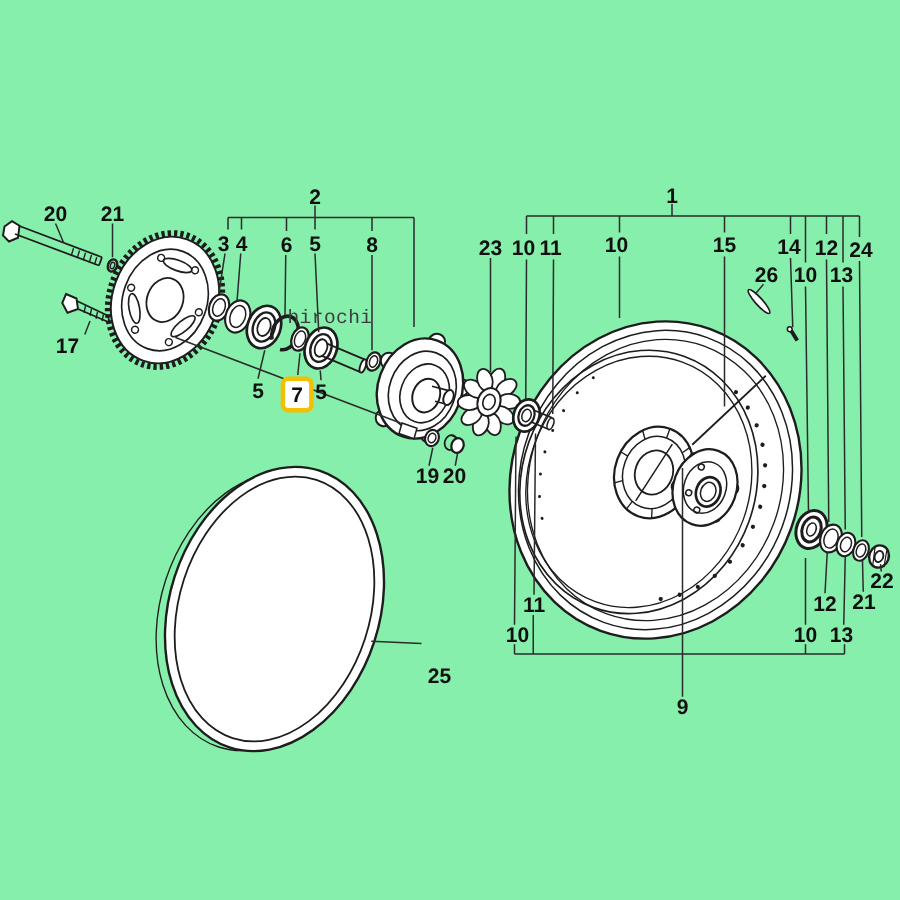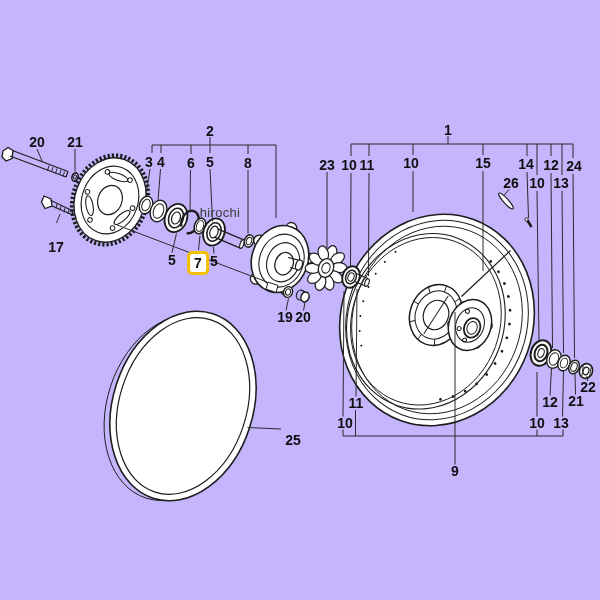--- a/index.html
+++ b/index.html
@@ -1,17 +1,17 @@
 <!DOCTYPE html>
 <html><head>
 <meta charset="utf-8">
 <style>
   html,body { margin:0; padding:0; background:#fff; }
   .stage {
-    position:relative; width:600px; height:600px; background:#c4b5fd;
+    position:relative; width:600px; height:600px; background:#86efac;
     font-family:"Liberation Sans", sans-serif; overflow:hidden;
   }
   svg.art { position:absolute; left:0; top:0; }
   
   .s  { stroke:#1d1d1d; fill:none; }
   .wf { stroke:#1d1d1d; fill:#ffffff; }
   .ld { stroke:#2b2b2b; fill:none; }
   .dk { fill:#1d1d1d; stroke:none; }
   .label {
     position:absolute; transform:translate(-50%,-50%);
@@ -274,21 +274,21 @@
 
       <path class="ld" d="M537,416.5 V372 M562.5,416.5 L563.5,371 M550,395.5 L551.5,368 M575.5,394.5 L575,374 M587.5,381 L587,376"></path>
 
       <path class="ld" d="M281,429 L247.5,427.5"></path>
     </g>
   </svg>
 
   <div id="labels">
       <div class="label" style="left: 37px; top: 142px;">20</div>
       <div class="label" style="left: 75px; top: 142px;">21</div>
-      <div class="label" style="left: 56px; top: 230px; margin-top: 17px;">17</div>
+      <div class="label" style="left: 45px; top: 230px;">17</div>
       <div class="label" style="left: 210px; top: 131px;">2</div>
       <div class="label" style="left: 149px; top: 162px;">3</div>
       <div class="label" style="left: 161px; top: 162px;">4</div>
       <div class="label" style="left: 191px; top: 163px;">6</div>
       <div class="label" style="left: 210px; top: 162px;">5</div>
       <div class="label" style="left: 248px; top: 163px;">8</div>
       <div class="label" style="left: 172px; top: 260px;">5</div>
       <div class="label hl" style="left: 198px; top: 263px; border-color: rgb(242, 192, 0);">7</div>
       <div class="label" style="left: 214px; top: 261px;">5</div>
       <div class="label" style="left: 285px; top: 317px;">19</div>
@@ -298,25 +298,25 @@
       <div class="label" style="left: 349px; top: 165px;">10</div>
       <div class="label" style="left: 367px; top: 165px;">11</div>
       <div class="label" style="left: 411px; top: 163px;">10</div>
       <div class="label" style="left: 483px; top: 163px;">15</div>
       <div class="label" style="left: 526px; top: 164px;">14</div>
       <div class="label" style="left: 551px; top: 165px;">12</div>
       <div class="label" style="left: 574px; top: 166px;">24</div>
       <div class="label" style="left: 511px; top: 183px;">26</div>
       <div class="label" style="left: 537px; top: 183px;">10</div>
       <div class="label" style="left: 561px; top: 183px;">13</div>
-      <div class="label" style="left: 293px; top: 440px;">25</div>
+      <div class="label" style="left: 293px; top: 450px;">25</div>
       <div class="label" style="left: 356px; top: 403px;">11</div>
       <div class="label" style="left: 345px; top: 423px;">10</div>
       <div class="label" style="left: 455px; top: 471px;">9</div>
       <div class="label" style="left: 588px; top: 387px;">22</div>
       <div class="label" style="left: 576px; top: 401px;">21</div>
       <div class="label" style="left: 550px; top: 402px;">12</div>
       <div class="label" style="left: 537px; top: 423px;">10</div>
       <div class="label" style="left: 561px; top: 423px;">13</div>
     </div>
 
-  <div class="watermark" style="left:220px; top:212px;">hirochi</div>
+  <div class="watermark" style="left:220px; top:212px;font-family:Liberation Mono, monospace;">hirochi</div>
 </div>
 
 </body></html>

